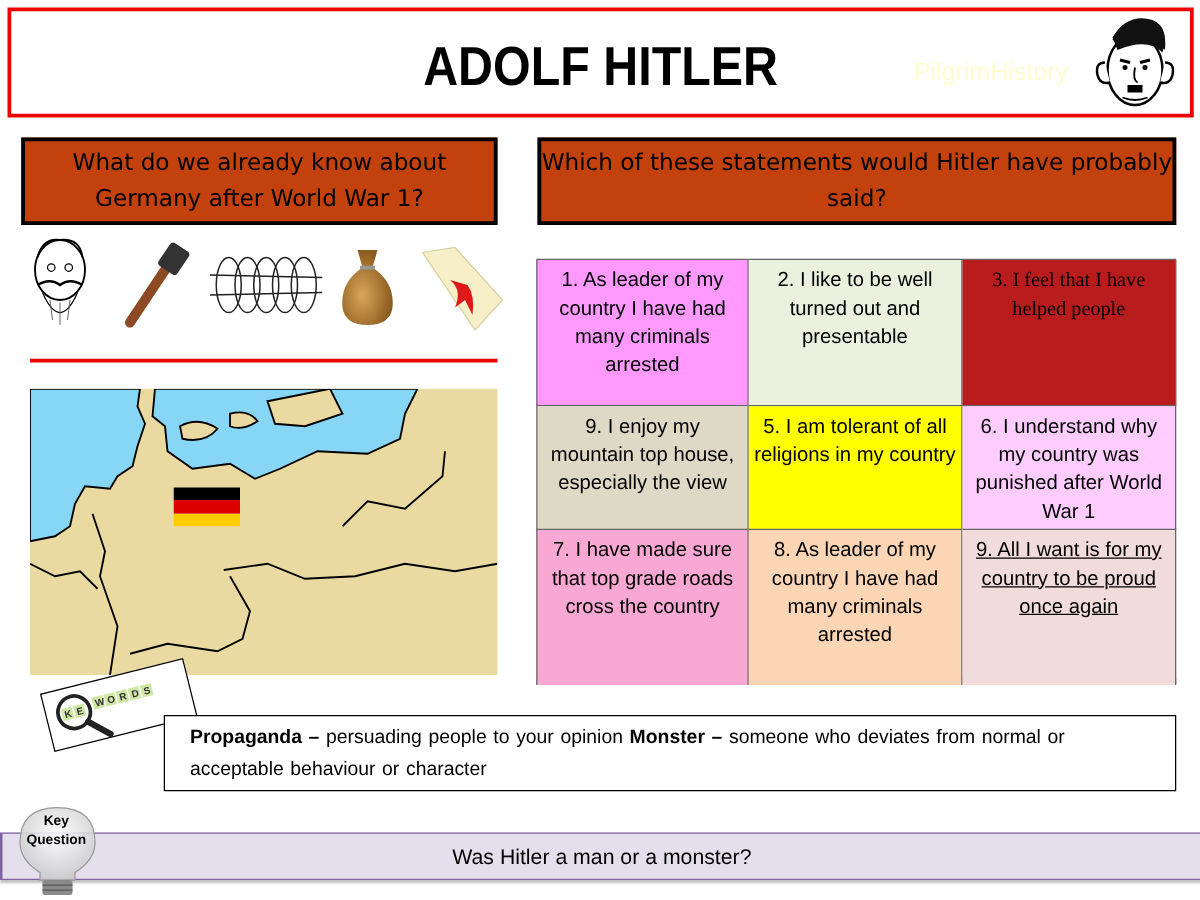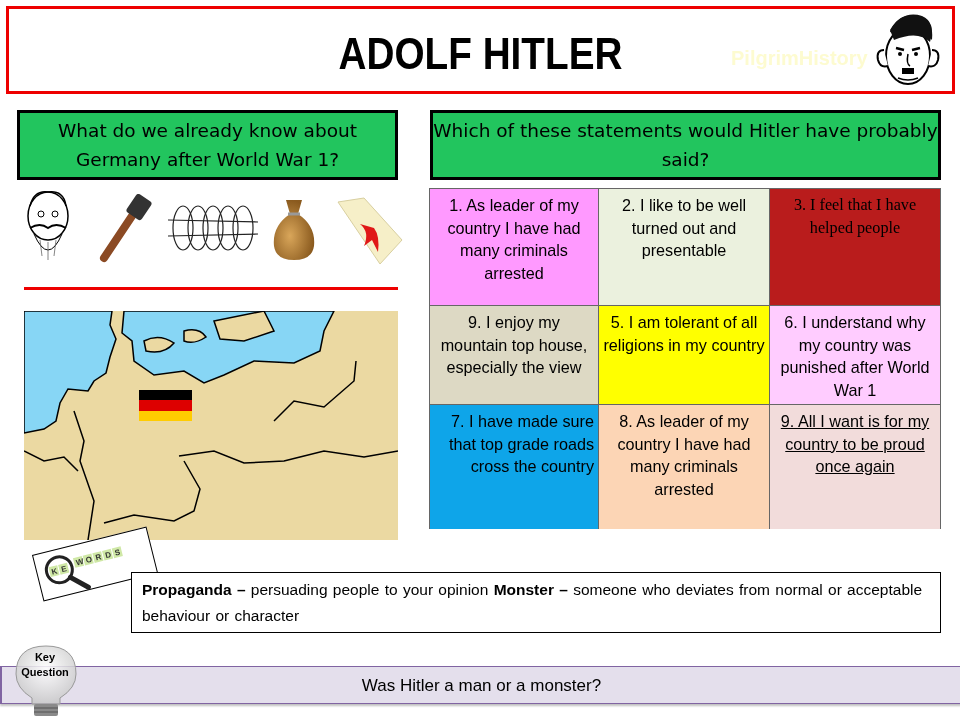--- a/index.html
+++ b/index.html
@@ -15,59 +15,59 @@
     font-family: "Liberation Sans", sans-serif; font-weight: bold; font-size: 44px;
     letter-spacing: 0px; transform: scaleX(0.88);
   }
   .watermark {
     position: absolute; left: 728px; top: 46px; font-size: 20px; color: #fdfbd0;
     font-family: "Liberation Sans", sans-serif;
   }
   .hitler-face { position: absolute; left: 868px; top: 10px; width: 80px; height: 80px; }
 
   .q-box {
-    position: absolute; border: 3px solid #000; background: #22c55e;
+    position: absolute; border: 3px solid #000; background: #c2410c;
     text-align: center; font-size: 20px; line-height: 29px;
     display: flex; align-items: center; justify-content: flex-start;
     font-family: "DejaVu Sans", sans-serif;
   }
   .q-left { left: 17px; top: 110px; width: 381px; height: 70px; font-size: 18.5px; }
   .q-right { left: 430px; top: 110px; width: 511px; height: 70px; font-size: 18.5px; }
 
   .icon-row { position: absolute; left: 16px; top: 186px; width: 390px; height: 80px; }
   .icon-row svg { position: absolute; }
 
   .red-line { position: absolute; left: 24px; top: 287px; width: 374px; height: 3px; background: #ee0000; }
 
   .map { position: absolute; left: 24px; top: 311px; width: 374px; height: 229px; background: #ebd9a2; overflow: hidden; }
   .flag { position: absolute; left: 139px; top: 390px; width: 53px; height: 31px; }
   .flag div { height: 33.33%; }
 
   .grid {
-    position: absolute; left: 429px; top: 188px; width: 512px; height: 340px;
+    position: absolute; left: 429px; top: 207px; width: 512px; height: 340px;
     display: grid; grid-template-columns: 170px 171px 171px; grid-template-rows: 117px 99px 124px;
     border-top: 1px solid #666; border-bottom: 4px solid #14b8a6;
   }
   .cell {
     border-right: 1px solid #666; border-bottom: 1px solid #666;
     font-family: "Liberation Sans", sans-serif; font-size: 16.2px; line-height: 22.5px;
     text-align: center; padding: 5px 4px 0 4px;
   }
   .cell:nth-child(3n+1) { border-left: 1px solid #666; }
   .cell:nth-child(n+7) { border-bottom: none; }
 
   .kw-badge {
     position: absolute; left: 36px; top: 540px; width: 118px; height: 48px;
     background: #fff; border: 1px solid #000; transform: rotate(-14deg);
   }
   .kw-box {
     position: absolute; left: 131px; top: 572px; width: 810px; height: 61px;
     border: 1px solid #000; background: #fff;
     font-family: "Liberation Sans", sans-serif; font-size: 15.5px; line-height: 26px;
-    padding: 4px 10px; word-spacing: 1px;
+    padding: 4px 20px; word-spacing: 1px;
   }
   .kw-box b { font-weight: bold; }
 
   .kq-bar {
     position: absolute; left: 0; top: 666px; width: 962px; height: 38px;
     background: #e4dfec; border: 1px solid #8064a2; border-left: 2px solid #8064a2;
     text-align: center; font-size: 17px; line-height: 38px;
     font-family: "Liberation Sans", sans-serif;
     box-shadow: 0 2px 2px rgba(0,0,0,0.25);
   }
@@ -75,21 +75,21 @@
   .bulb-text {
     position: absolute; left: 14px; top: 650px; width: 62px; text-align: center;
     font-size: 11px; line-height: 15px; font-weight: bold; font-family: "Liberation Sans", sans-serif;
   }
 </style>
 </head>
 <body>
 
 <div class="title-box">
   <div class="title-text">ADOLF HITLER</div>
-  <div class="watermark" style="position:absolute;left:722px;top:38px;font-weight:bold;">PilgrimHistory</div>
+  <div class="watermark" style="position:absolute;left:722px;top:38px;">PilgrimHistory</div>
 </div>
 <svg class="hitler-face" viewBox="0 0 80 80">
   <path d="M22 22 Q30 2 52 6 Q66 10 64 30 L60 26 Q48 18 30 24 Z" fill="#111"></path>
   <ellipse cx="40" cy="46" rx="22" ry="28" fill="#fff" stroke="#000" stroke-width="2"></ellipse>
   <path d="M22 20 Q34 0 54 6 Q68 12 62 32 Q50 20 26 30 Z" fill="#111"></path>
   <path d="M16 40 Q8 40 10 50 Q12 58 20 56" fill="#fff" stroke="#000" stroke-width="2"></path>
   <path d="M64 40 Q72 40 70 50 Q68 58 60 56" fill="#fff" stroke="#000" stroke-width="2"></path>
   <path d="M28 38 L36 40 M44 40 L52 38" stroke="#000" stroke-width="2.5"></path>
   <circle cx="32" cy="44" r="2" fill="#000"></circle>
     <circle cx="48" cy="44" r="2" fill="#000"></circle>
@@ -169,21 +169,21 @@
   <div style="background:#ffcc00;"></div>
 </div>
 
 <div class="grid">
   <div class="cell" style="background:#ff99ff;"><span>1. As leader of my country I have had many criminals arrested</span></div>
   <div class="cell" style="background:#ebf1de;"><span>2. I like to be  well turned out and presentable</span></div>
   <div class="cell" style="background:#b91c1c;font-family:Liberation Serif, serif;"><span>3. I feel that I have helped people</span></div>
   <div class="cell" style="background:#ddd9c4;"><span>9. I enjoy my mountain top house, especially the view</span></div>
   <div class="cell" style="background:#ffff00;"><span>5. I am tolerant of all religions in my country</span></div>
   <div class="cell" style="background:#ffccff;"><span>6. I understand why my country was punished after World War 1</span></div>
-  <div class="cell" style="background:#0ea5e9;text-align:right;"><span>7. I have made sure that top grade roads cross the country</span></div>
+  <div class="cell" style="background:#f9a8d4;"><span>7. I have made sure that top grade roads cross the country</span></div>
   <div class="cell" style="background:#fcd5b5;"><span>8. As leader of my country I have had many criminals arrested</span></div>
   <div class="cell" style="background:#f2dcdb;text-decoration:underline;"><span>9. All I want is for my country to be proud once again</span></div>
 </div>
 
 <div class="kw-badge">
   <svg width="118" height="48" viewBox="0 0 118 48">
     <circle cx="22" cy="20" r="13" fill="none" stroke="#222" stroke-width="3"></circle>
     <line x1="31" y1="30" x2="46" y2="44" stroke="#222" stroke-width="5" stroke-linecap="round"></line>
     <g font-family="Liberation Sans, sans-serif" font-size="8" font-weight="bold" fill="#333">
       <rect x="12" y="15" width="9" height="10" fill="#cfe8a6"></rect>

